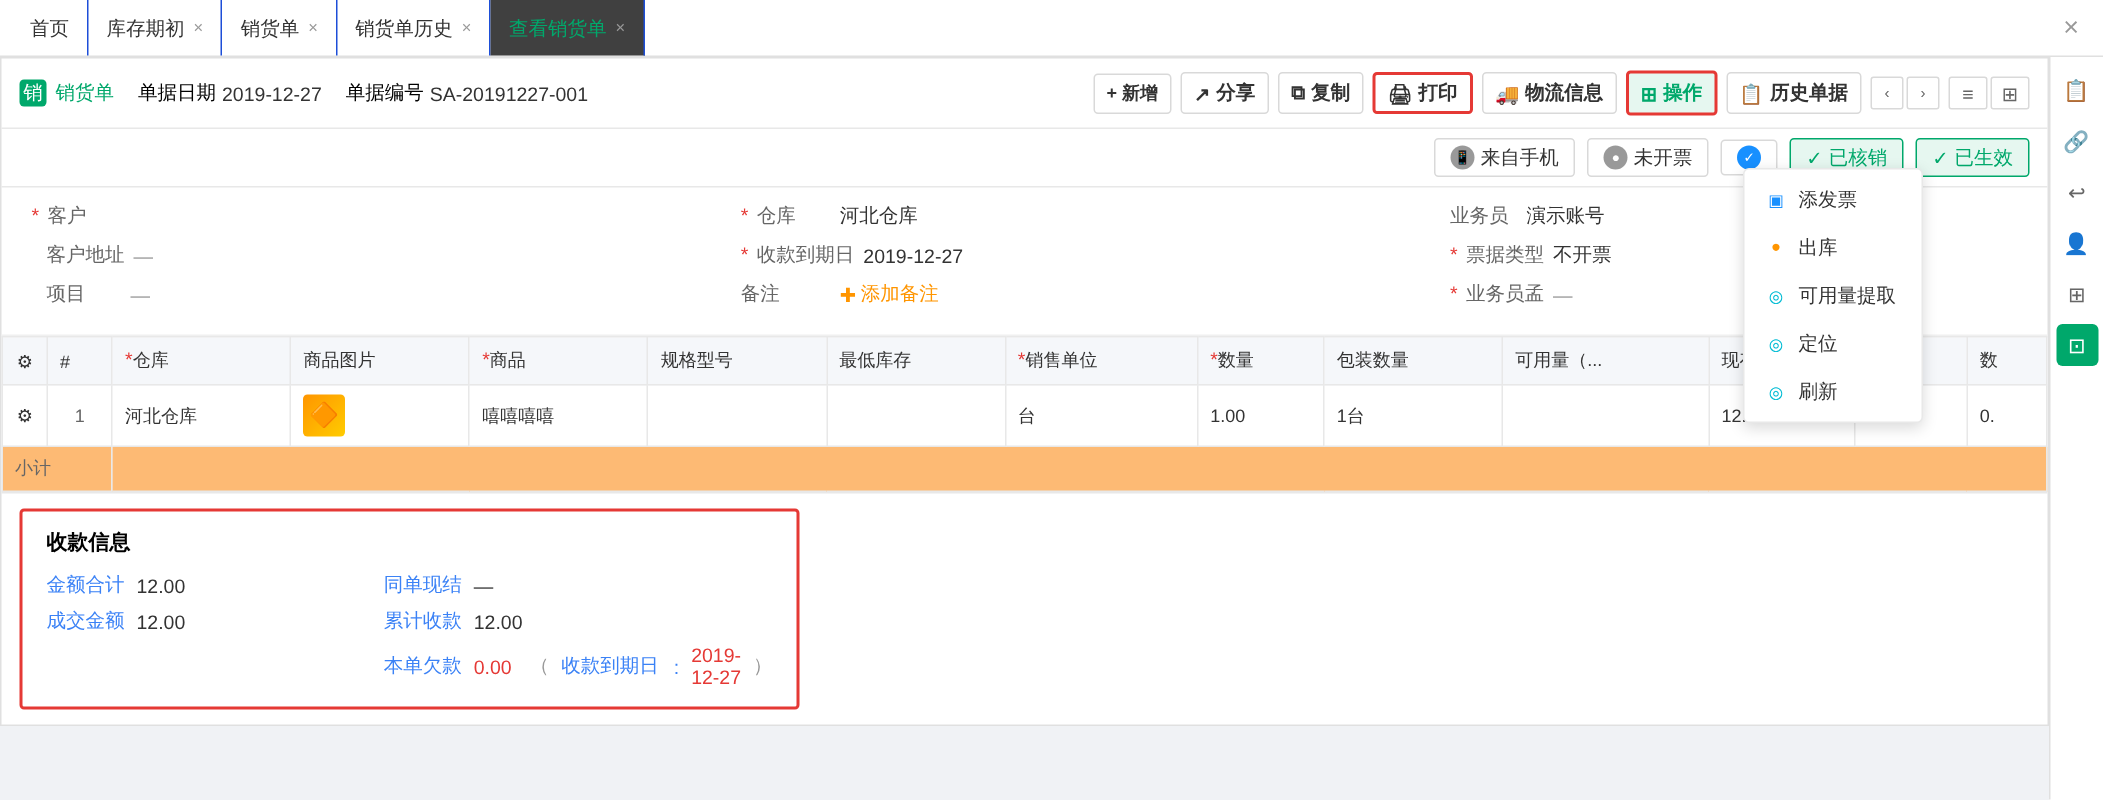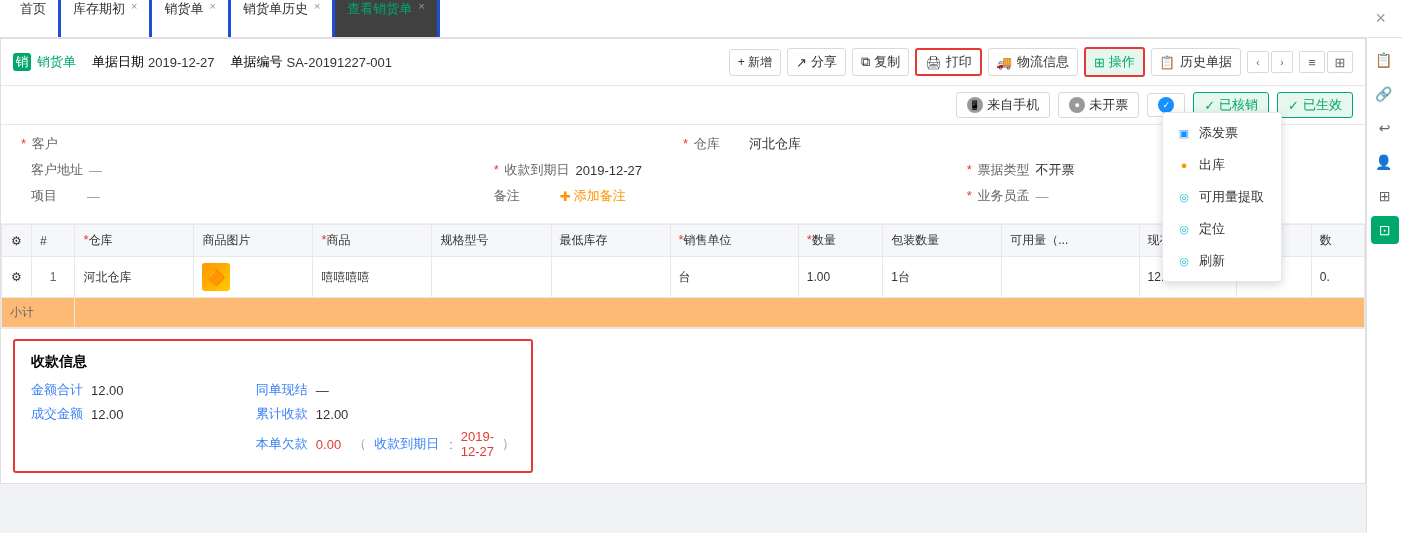--- a/index.html
+++ b/index.html
@@ -10,27 +10,27 @@
       display: flex;
       align-items: center;
       background: #fff;
       border-bottom: 1px solid #e0e0e0;
       height: 38px;
       padding: 0 8px;
       position: relative;
     }
     .tab {
       display: flex;
-      align-items: flex-start;
+      align-items: center;
       padding: 0 12px;
       height: 100%;
       cursor: pointer;
       font-size: 13px;
       color: #333;
-      border-right: 3px solid #1d4ed8;
+      border-right: 1px solid #1d4ed8;
       gap: 6px;
       white-space: nowrap;
     }
     .tab.active {
       background: #404040;
       color: #00a86b;
       font-weight: 500;
     }
     .tab .close-icon { color: #999; font-size: 11px; cursor: pointer; }
     .tab-spacer { flex: 1; }
@@ -88,20 +88,21 @@
       align-items: center;
       gap: 4px;
       padding: 4px 8px;
       border: 1px solid #d9d9d9;
       border-radius: 3px;
       background: #fff;
       color: #333;
       cursor: pointer;
       font-size: 12px;
       white-space: nowrap;
+      font-weight: bold;
     }
     .toolbar-btn.active-op {
       background: #e6f7f0;
       border-color: #00a86b;
       color: #00a86b;
     }
     .btn-print {
       border: 2px solid #e53935;
       border-radius: 3px;
       padding: 3px 8px;
@@ -472,20 +473,24 @@
           <span class="required-star">*</span>
           <span>客户</span>
         </span>
       </div>
       <div class="form-field">
         <span class="field-label">
           <span class="required-star">*</span>
           <span>仓库</span>
         </span>
         <span class="field-value">河北仓库</span>
+      </div>
+      <div class="form-field" style="flex: 0.8;">
+        <span class="staff-label">业务员</span>
+        <span class="field-value">演示账号</span>
       </div>
     </div>
     <div class="form-row">
       <div class="form-field">
         <span class="field-label" style="padding-left:10px;">客户地址</span>
         <span class="field-dash">—</span>
       </div>
       <div class="form-field">
         <span class="field-label">
           <span class="required-star">*</span>

